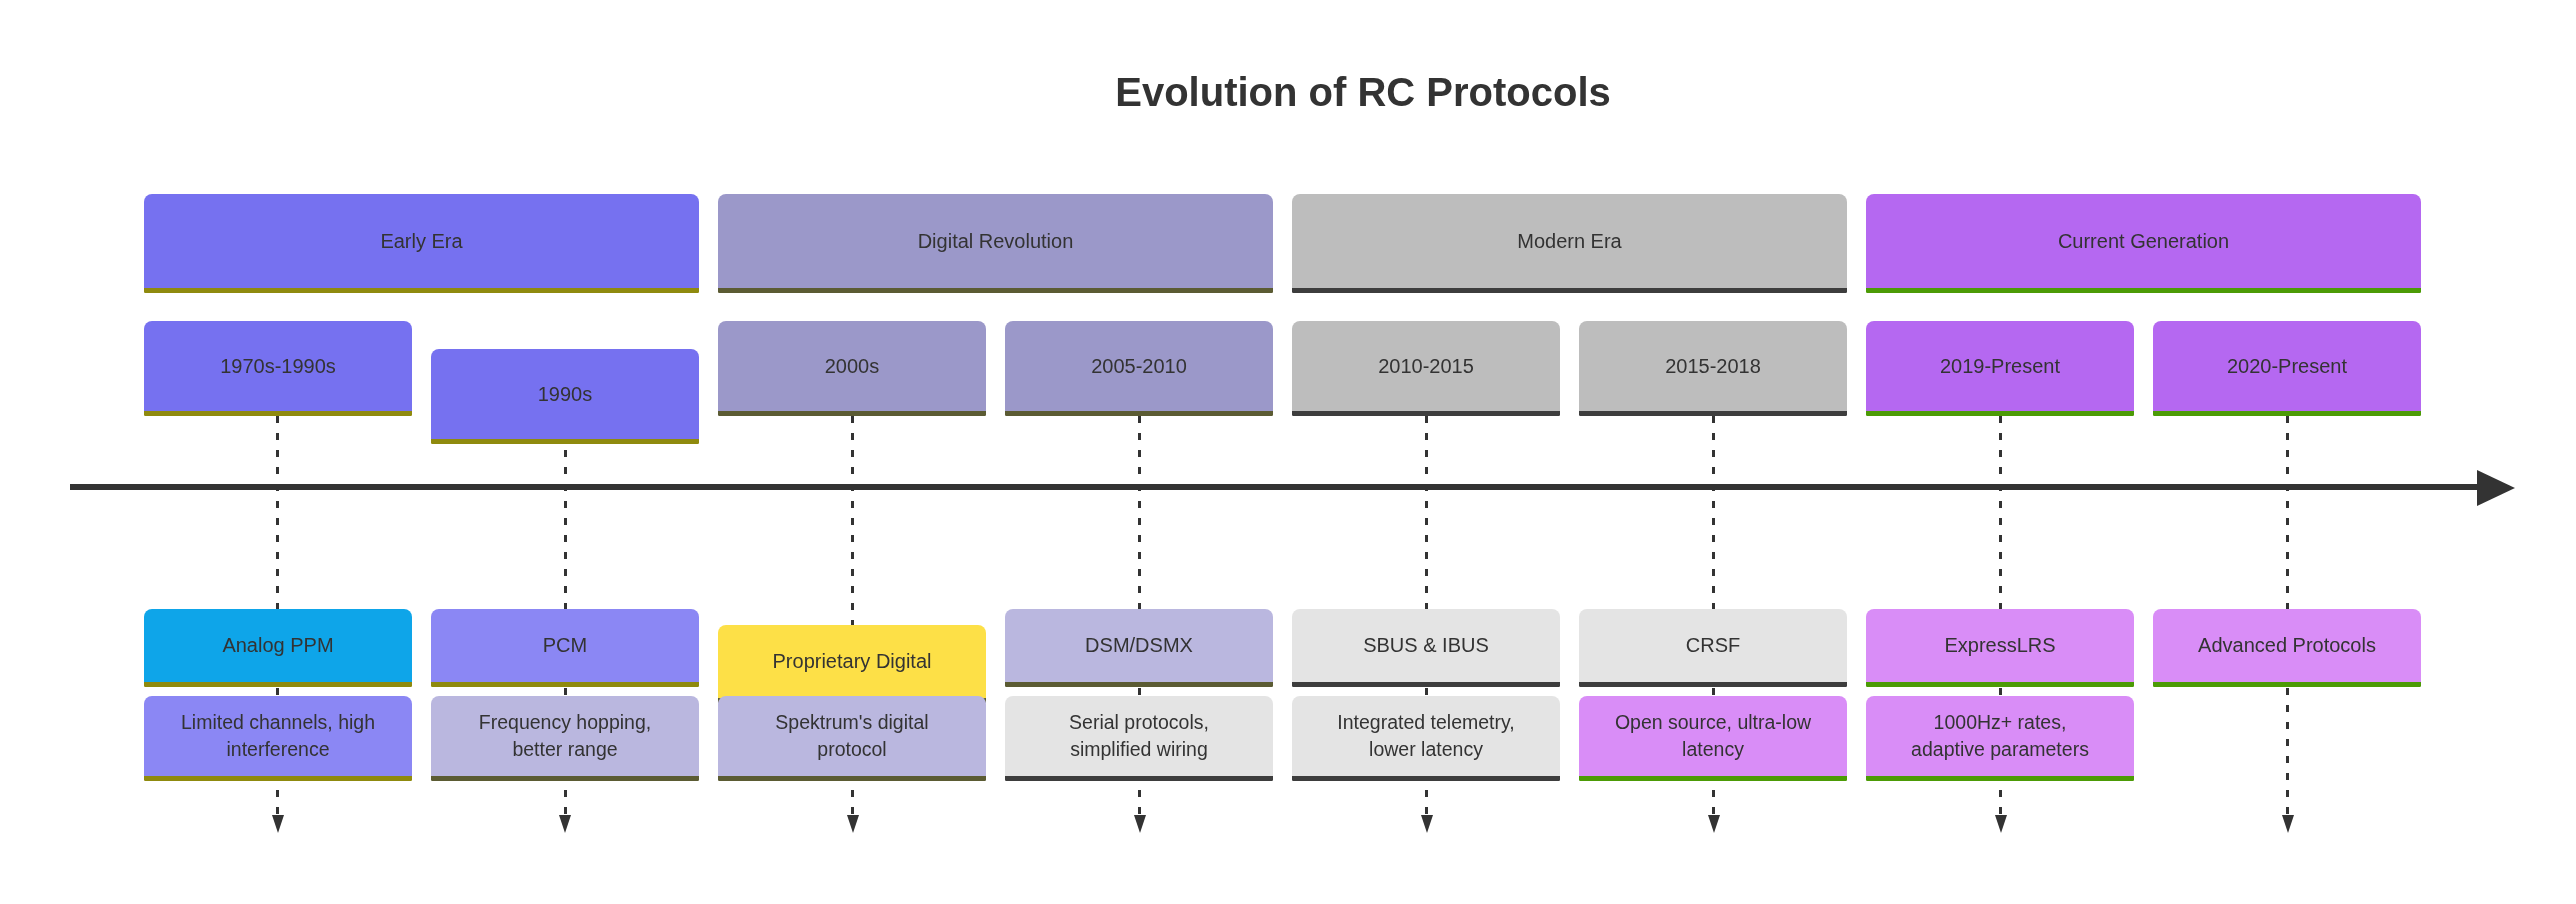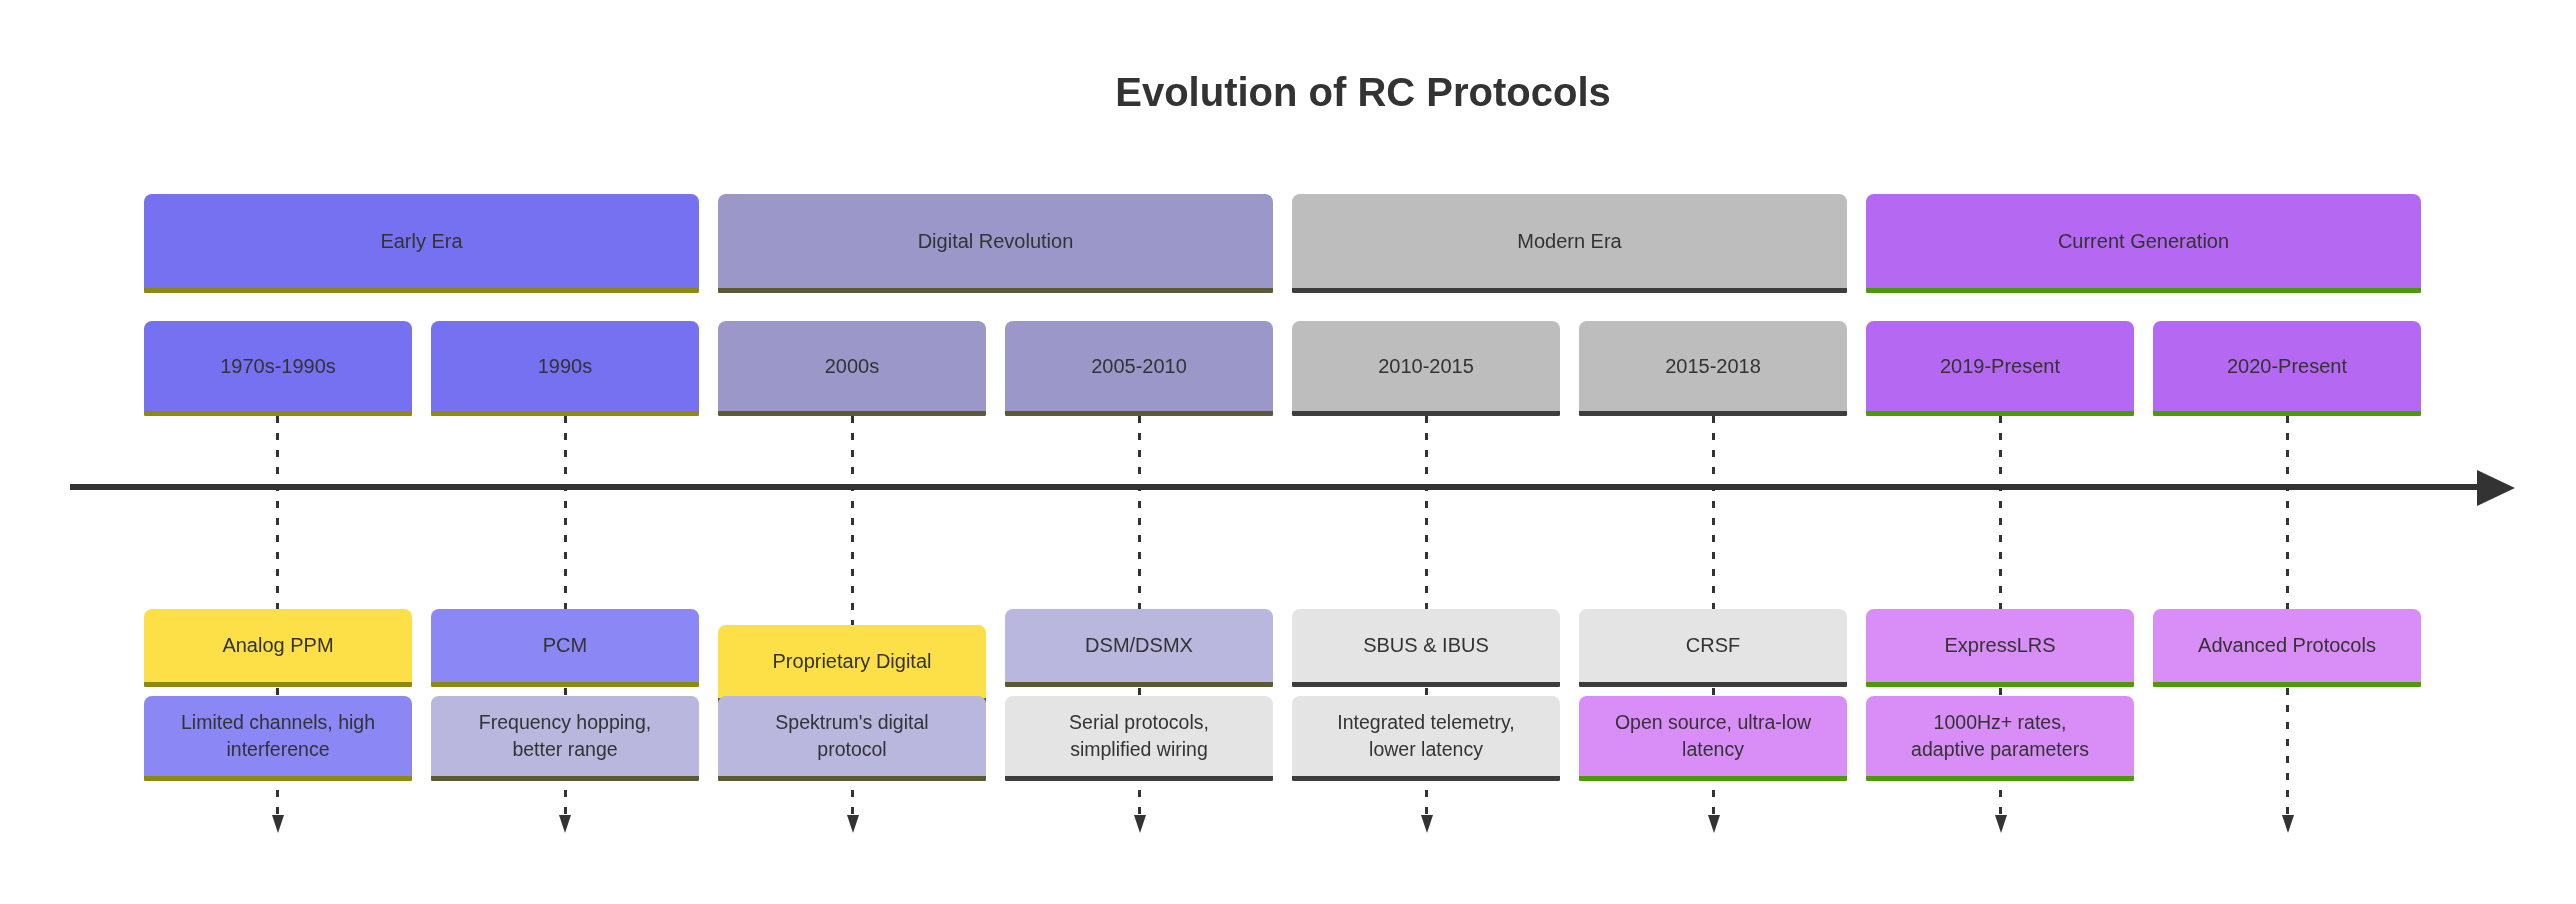--- a/index.html
+++ b/index.html
@@ -120,21 +120,21 @@
     </div>
     <div class="box era-box" style="background-color: rgb(181, 104, 241); border-bottom-color: rgb(76, 155, 6);">
       <span>Current Generation</span>
     </div>
   </div>
 
   <div class="row row-periods">
     <div class="box period-box" style="background-color: rgb(118, 113, 240); border-bottom-color: rgb(143, 138, 14); text-align: right;">
       <span>1970s-1990s</span>
     </div>
-    <div class="box period-box" style="background-color: rgb(118, 113, 240); border-bottom-color: rgb(143, 138, 14);">
+    <div class="box period-box" style="background-color: rgb(118, 113, 240); border-bottom-color: rgb(143, 138, 14); margin-top: 28px;">
       <span>1990s</span>
     </div>
     <div class="box period-box" style="background-color: rgb(155, 152, 201); border-bottom-color: rgb(91, 91, 51);">
       <span>2000s</span>
     </div>
     <div class="box period-box" style="background-color: rgb(155, 152, 201); border-bottom-color: rgb(91, 91, 51);">
       <span>2005-2010</span>
     </div>
     <div class="box period-box" style="background-color: rgb(189, 189, 189); border-bottom-color: rgb(61, 61, 61);">
       <span>2010-2015</span>
@@ -144,21 +144,21 @@
     </div>
     <div class="box period-box" style="background-color: rgb(181, 104, 241); border-bottom-color: rgb(76, 155, 6);">
       <span>2019-Present</span>
     </div>
     <div class="box period-box" style="background-color: rgb(181, 104, 241); border-bottom-color: rgb(76, 155, 6);">
       <span>2020-Present</span>
     </div>
   </div>
 
   <div class="row row-events">
-    <div class="box event-box" style="background-color: #fde047; border-bottom-color: rgb(143, 138, 14);">
+    <div class="box event-box" style="background-color: #0ea5e9; border-bottom-color: rgb(143, 138, 14);">
       <span>Analog PPM</span>
     </div>
     <div class="box event-box" style="background-color: rgb(139, 135, 244); border-bottom-color: rgb(143, 138, 14);">
       <span>PCM</span>
     </div>
     <div class="box event-box" style="background-color: #fde047; border-bottom-color: rgb(91, 91, 51); margin-top: 16px;">
       <span>Proprietary Digital</span>
     </div>
     <div class="box event-box" style="background-color: rgb(186, 183, 223); border-bottom-color: rgb(91, 91, 51);">
       <span>DSM/DSMX</span>

